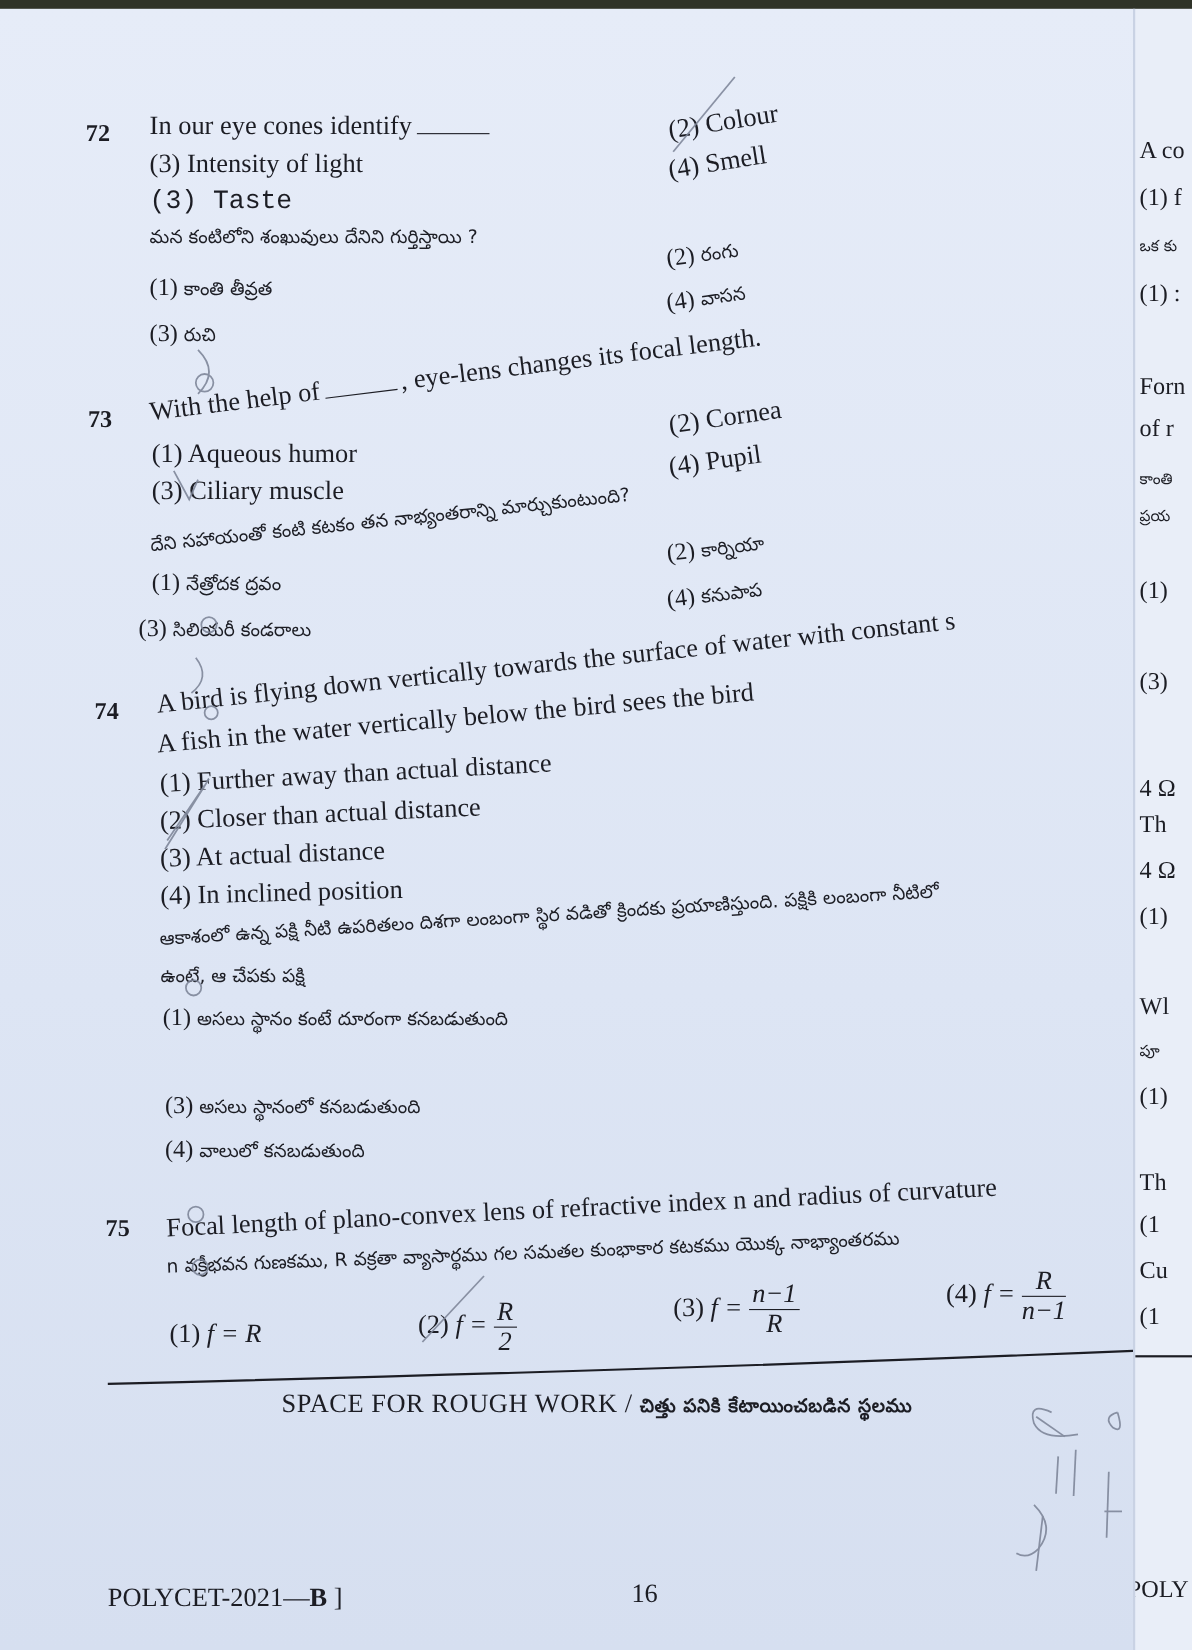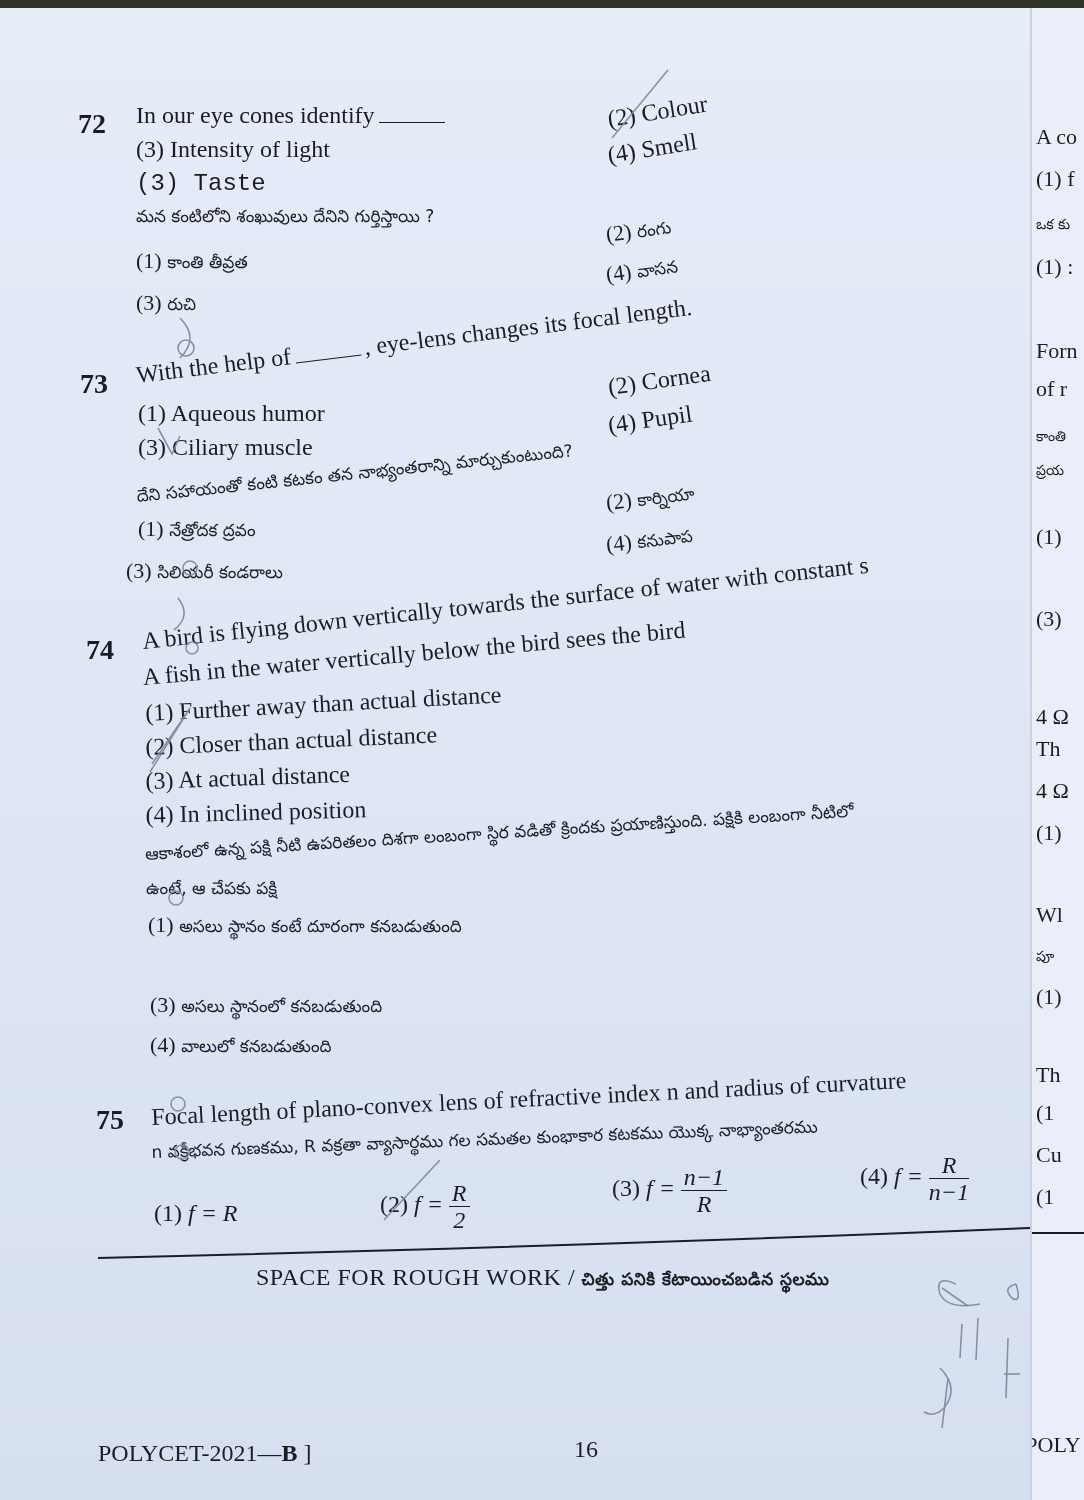--- a/index.html
+++ b/index.html
@@ -11,21 +11,21 @@
   }
   .top-edge { position: absolute; left: 0; top: 0; width: 1084px; height: 10px; background: #2f3328; }
   .page {
     position: absolute; left: 0; top: 8px; width: 1030px; height: 1492px;
     background: linear-gradient(180deg, #e6ecf8 0%, #dde5f4 60%, #d6dff0 100%);
   }
   .next-page {
     position: absolute; left: 1030px; top: 8px; width: 54px; height: 1492px;
     background: #e9eef8; border-left: 2px solid #c9d2e4; overflow: hidden;
   }
-  .qnum { position: absolute; font-weight: bold; font-size: 28px; }
+  .qnum { position: absolute; font-weight: bold; font-size: 22px; }
   .stem { position: absolute; font-size: 24px; white-space: nowrap; }
   .opt { position: absolute; font-size: 24px; white-space: nowrap; }
   .te { position: absolute; font-family: "DejaVu Sans", sans-serif; font-size: 17px; white-space: nowrap; }
   .te-opt { position: absolute; font-size: 22px; white-space: nowrap; }
   .te-opt .t { font-family: "DejaVu Sans", sans-serif; font-size: 17px; }
   .blank { display: inline-block; width: 66px; border-bottom: 1.5px solid #1c1d24; margin: 0 4px; }
   .frac { display: inline-block; vertical-align: middle; text-align: center; font-style: italic; }
   .frac span { display: block; line-height: 26px; }
   .frac .num { border-bottom: 1.5px solid #1c1d24; padding: 0 3px; }
   .it { font-style: italic; }

